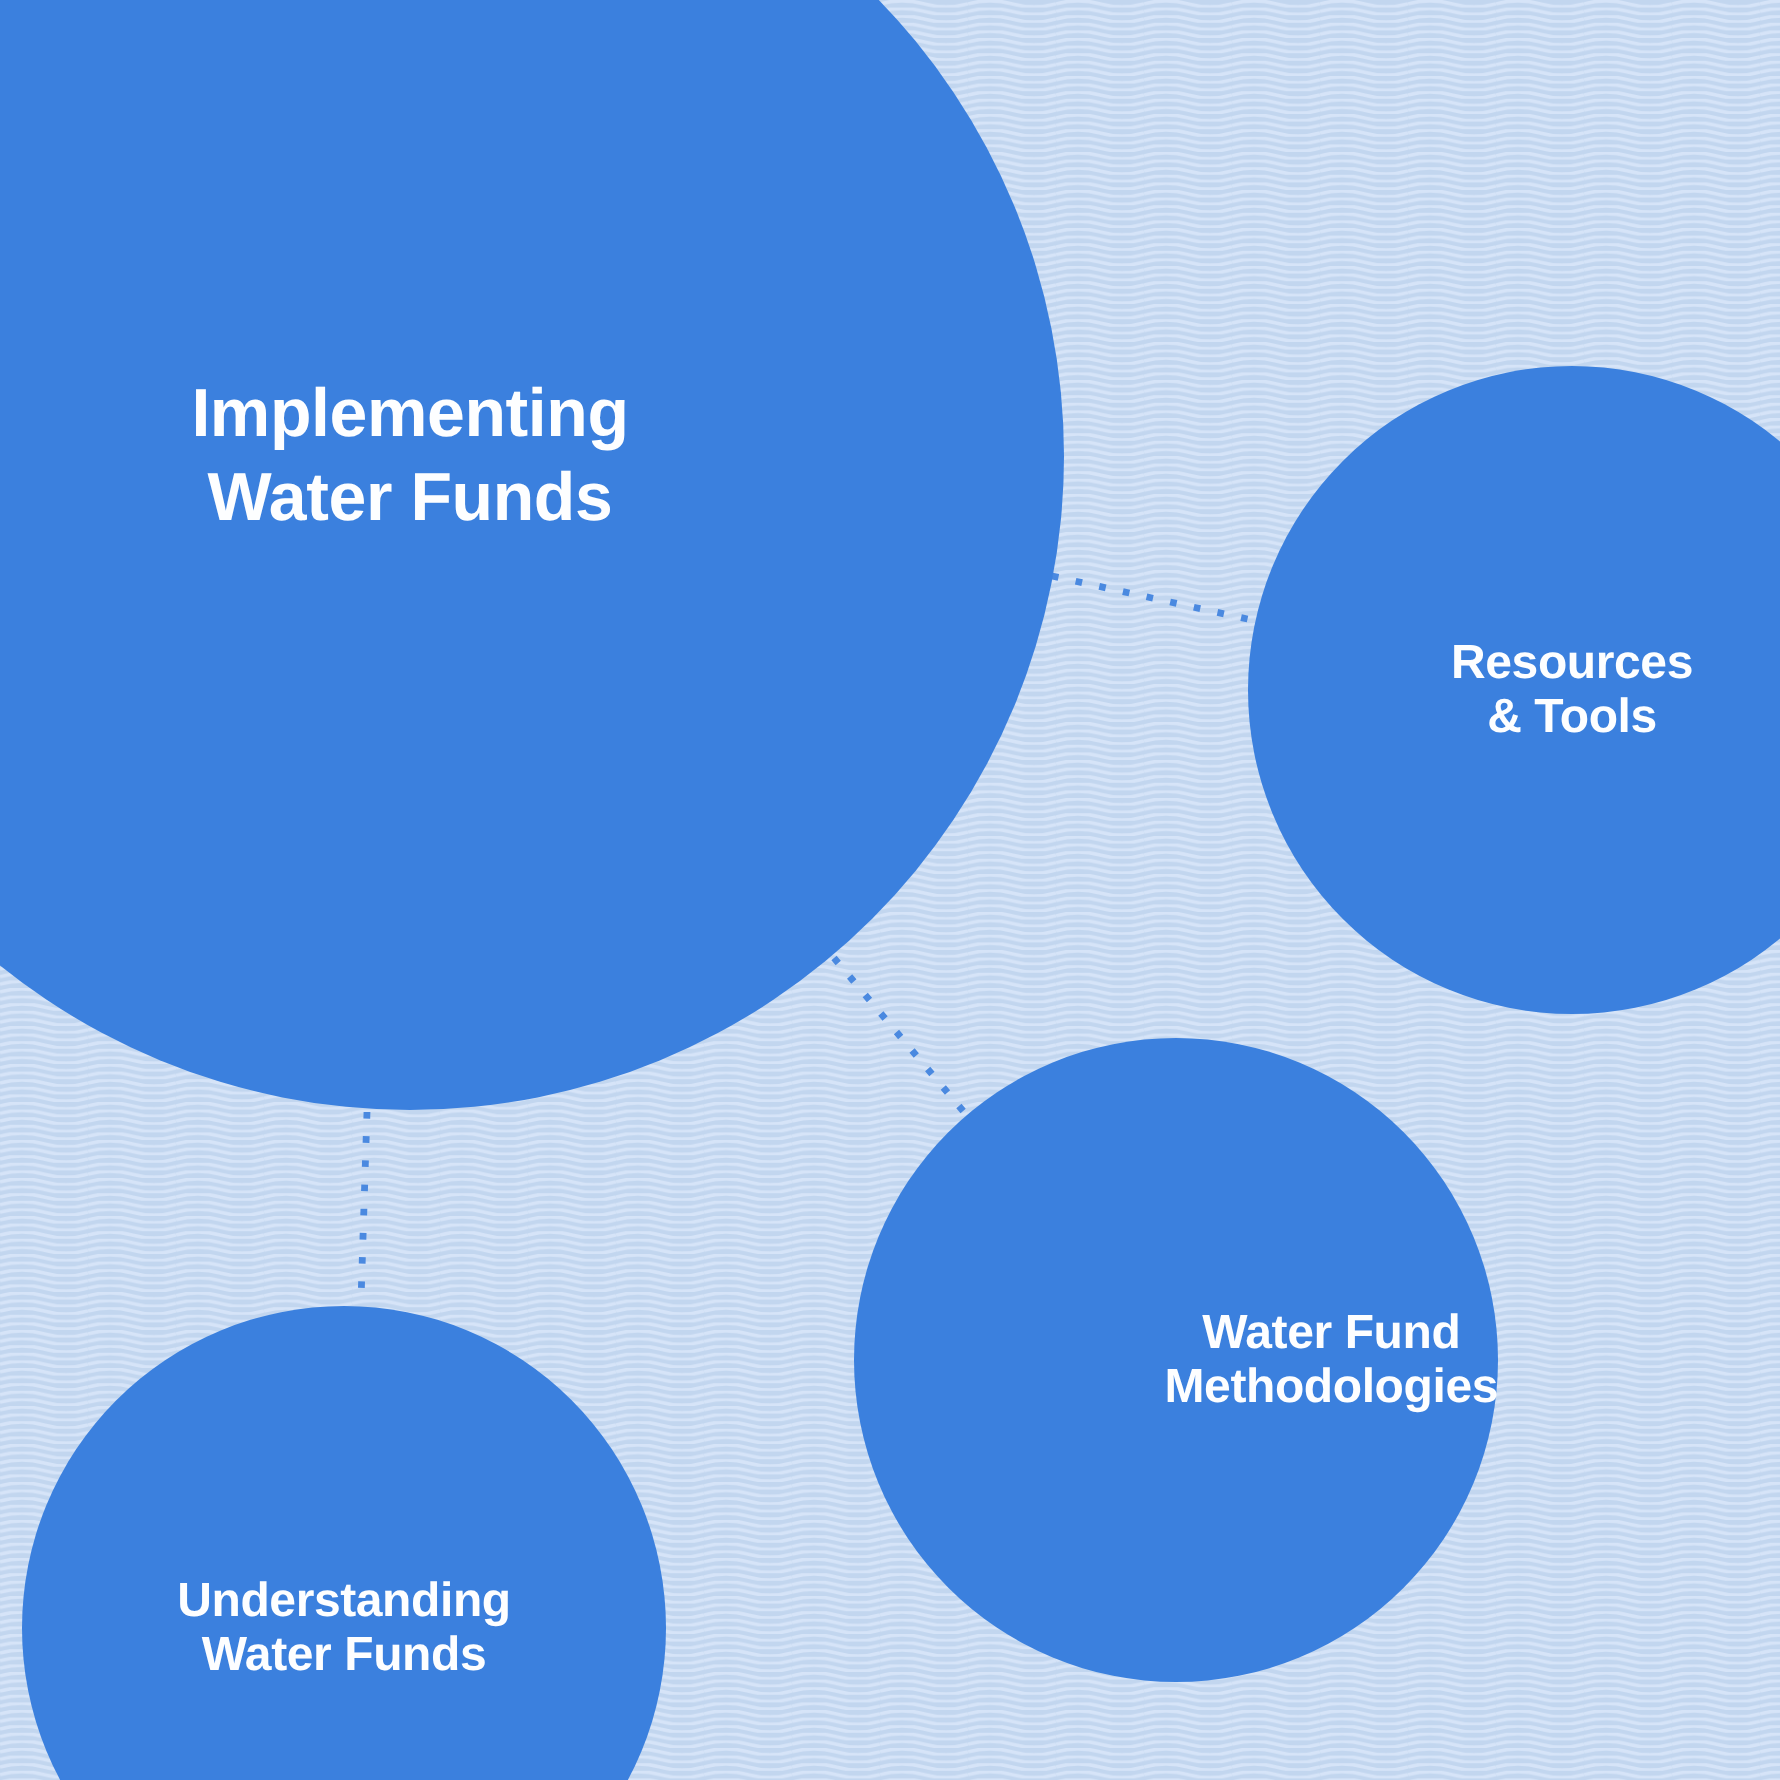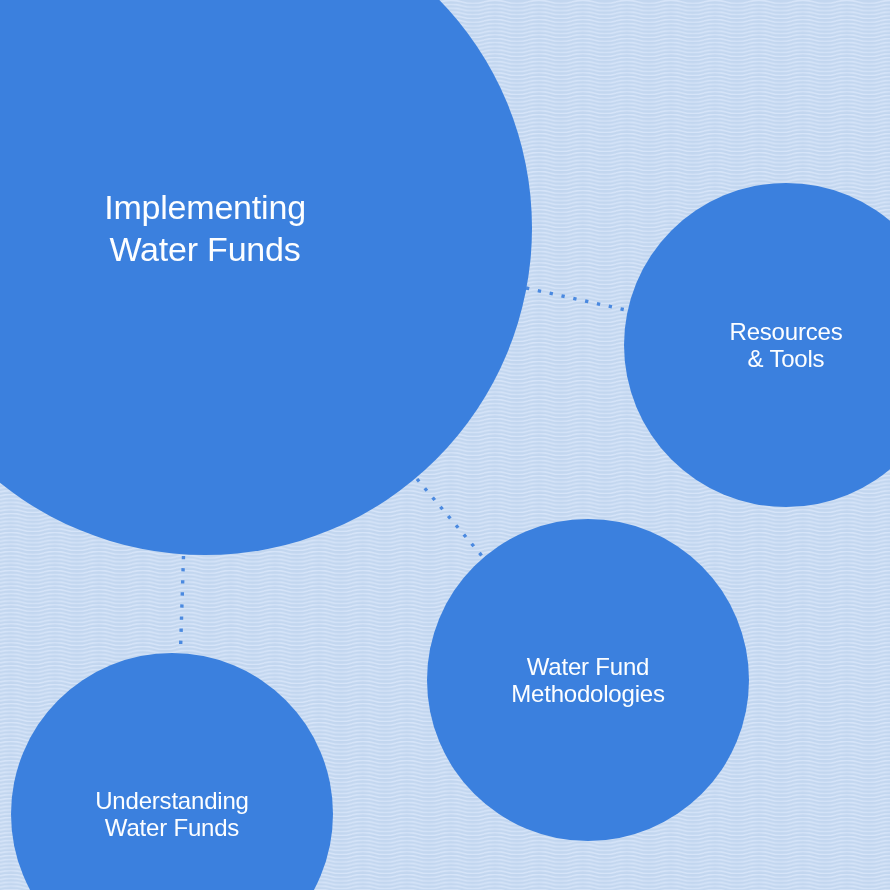--- a/index.html
+++ b/index.html
@@ -42,34 +42,35 @@
     display: flex;
     align-items: center;
     justify-content: center;
     text-align: center;
     cursor: pointer;
     user-select: none;
   }
   .node .label {
     white-space: pre-line;
     letter-spacing: -0.2px;
+    font-weight: bold;
   }
   .node-large {
     left: -122px; top: -99px;
     width: 654px; height: 654px;
     font-size: 34px;
     line-height: 42px;
   }
   .node-small {
     width: 322px; height: 322px;
     font-size: 24px;
     line-height: 27.5px;
   }
   .node-resources     { left: 624px; top: 183px; width: 324px; height: 324px; }
-  .node-methodologies { left: 427px; top: 519px; }
+  .node-methodologies { left: 427px; top: 519px; justify-content: flex-end; }
   .node-understanding { left:  11px; top: 653px; }
 </style>
 </head>
 <body>
 
 <div class="stage">
 
   <svg class="bg" width="890" height="890" aria-hidden="true">
     <defs>
       <pattern id="waves" width="44" height="3.8" patternUnits="userSpaceOnUse">

